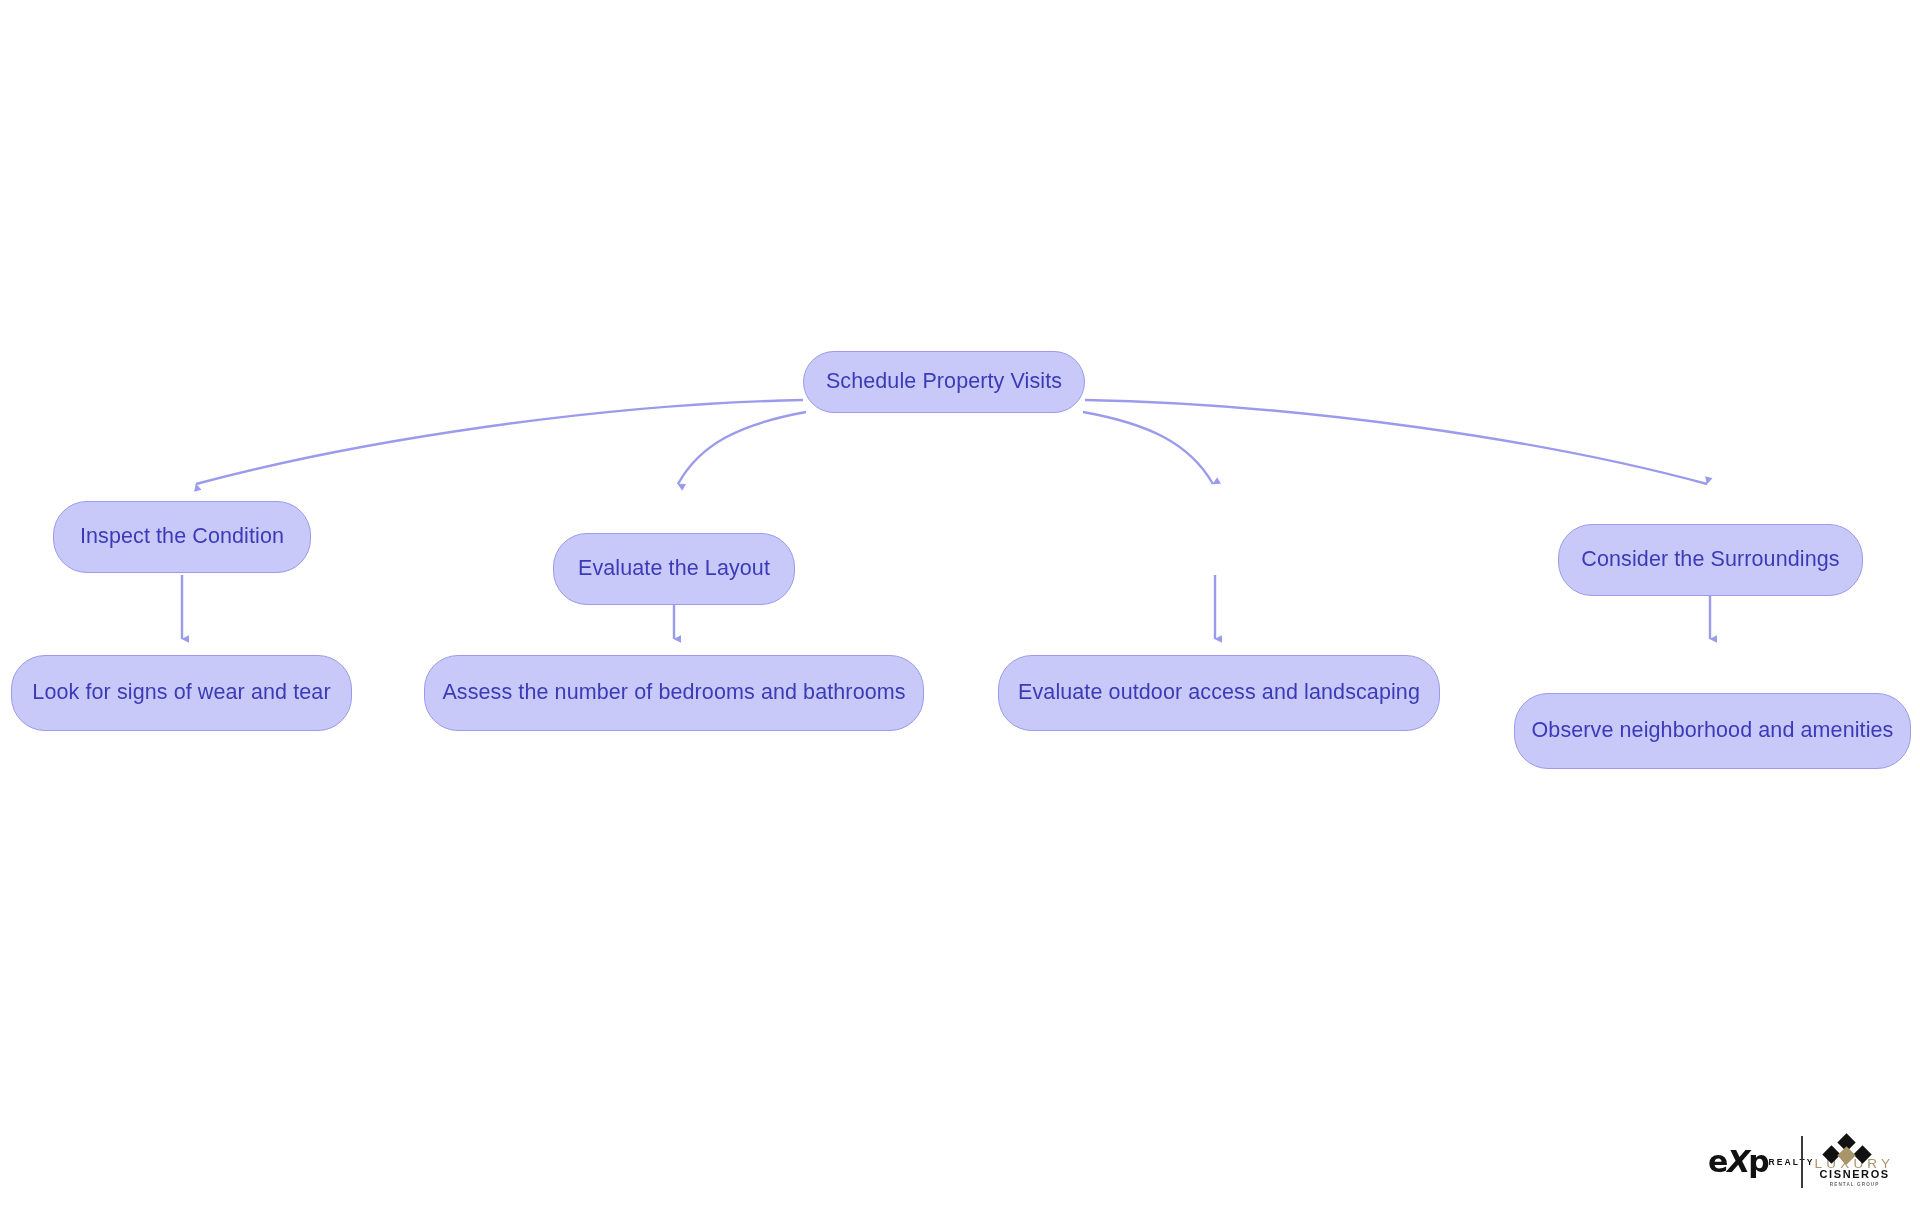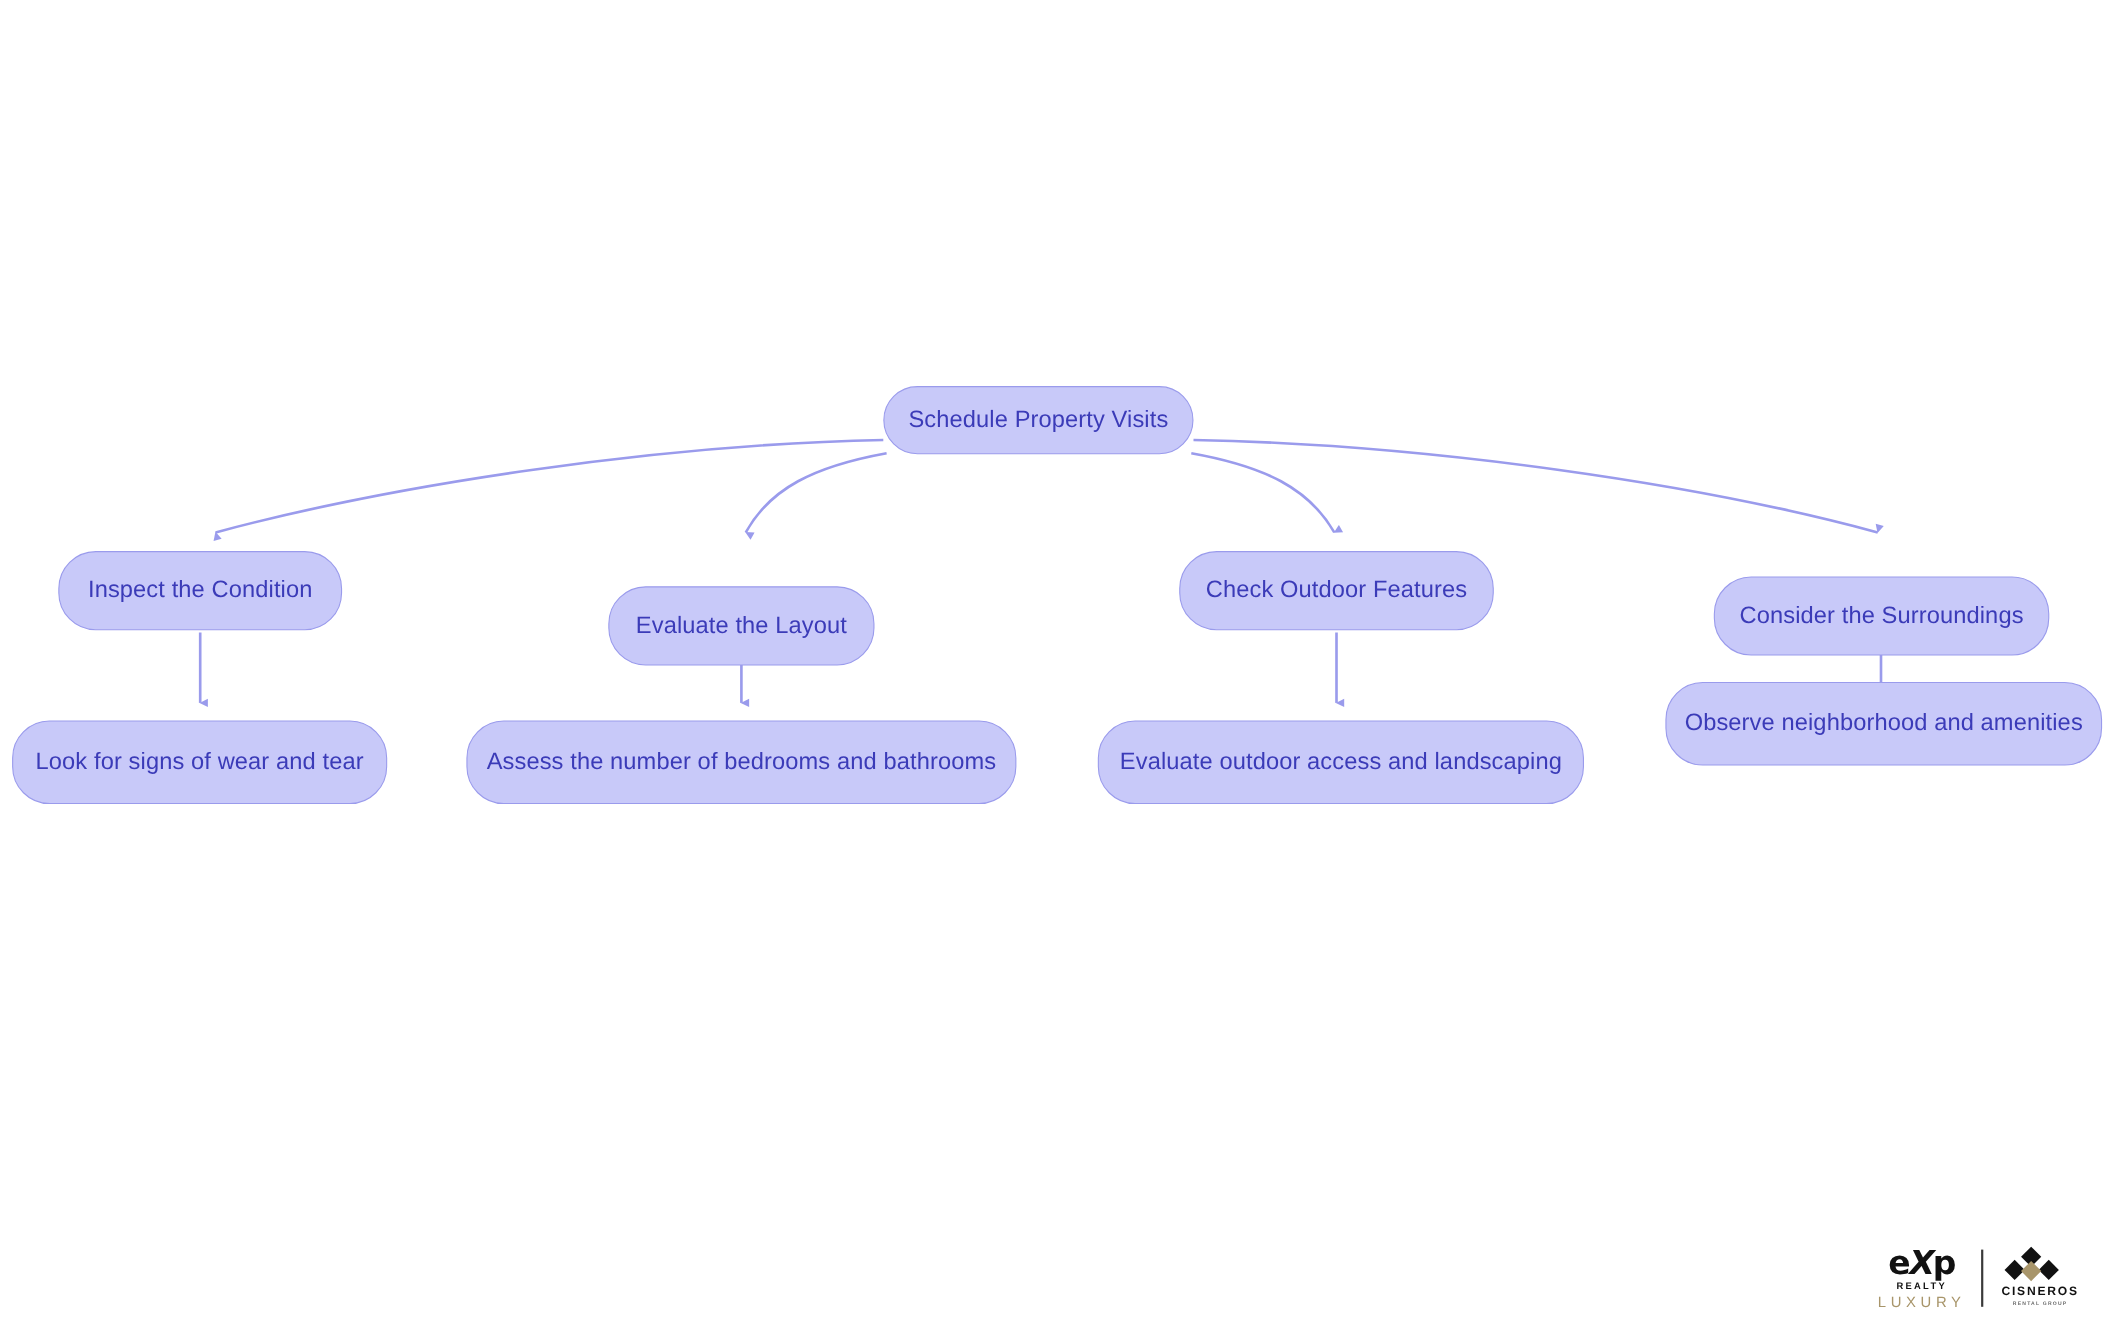--- a/index.html
+++ b/index.html
@@ -69,37 +69,37 @@
   
   .node.l2a { left: 53px;   top: 501px; width: 258px; height: 72px; }
   .node.l2b { left: 553px;  top: 501px; width: 242px; height: 72px; margin-top: 32px; }
   .node.l2c { left: 1072px; top: 501px; width: 286px; height: 72px; }
   .node.l2d { left: 1558px; top: 524px; width: 305px; height: 72px; }
 
   
   .node.l3a { left: 11px;   top: 655px; width: 341px; height: 76px; }
   .node.l3b { left: 424px;  top: 655px; width: 500px; height: 76px; }
   .node.l3c { left: 998px;  top: 655px; width: 442px; height: 76px; align-items: center; }
-  .node.l3d { left: 1514px; top: 620px; width: 397px; height: 76px; justify-content: center; }
+  .node.l3d { left: 1514px; top: 693px; width: 397px; height: 76px; justify-content: center; }
 
   
   #branding {
     position: absolute;
     left: 1708px;
     top: 1131px;
     width: 200px;
     height: 62px;
     z-index: 3;
     display: flex;
     align-items: center;
   }
   .brand-exp {
     width: 78px;
     display: flex;
-    flex-direction: column;
+    flex-direction: row;
     align-items: center;
     line-height: 1;
     text-align: right;
   }
   .exp-word {
     font-family: "DejaVu Sans", sans-serif;
     font-size: 30px;
     font-weight: 700;
     color: #111111;
     letter-spacing: -1.2px;
@@ -196,23 +196,20 @@
 
   <div class="node root">
     <span class="node-label">Schedule Property Visits</span>
   </div>
 
   <div class="node l2a">
     <span class="node-label">Inspect the Condition</span>
   </div>
   <div class="node l2b">
     <span class="node-label">Evaluate the Layout</span>
-  </div>
-  <div class="node l2c">
-    <span class="node-label">Check Outdoor Features</span>
   </div>
   <div class="node l2d">
     <span class="node-label">Consider the Surroundings</span>
   </div>
 
   <div class="node l3a">
     <span class="node-label">Look for signs of wear and tear</span>
   </div>
   <div class="node l3b">
     <span class="node-label">Assess the number of bedrooms and bathrooms</span>

